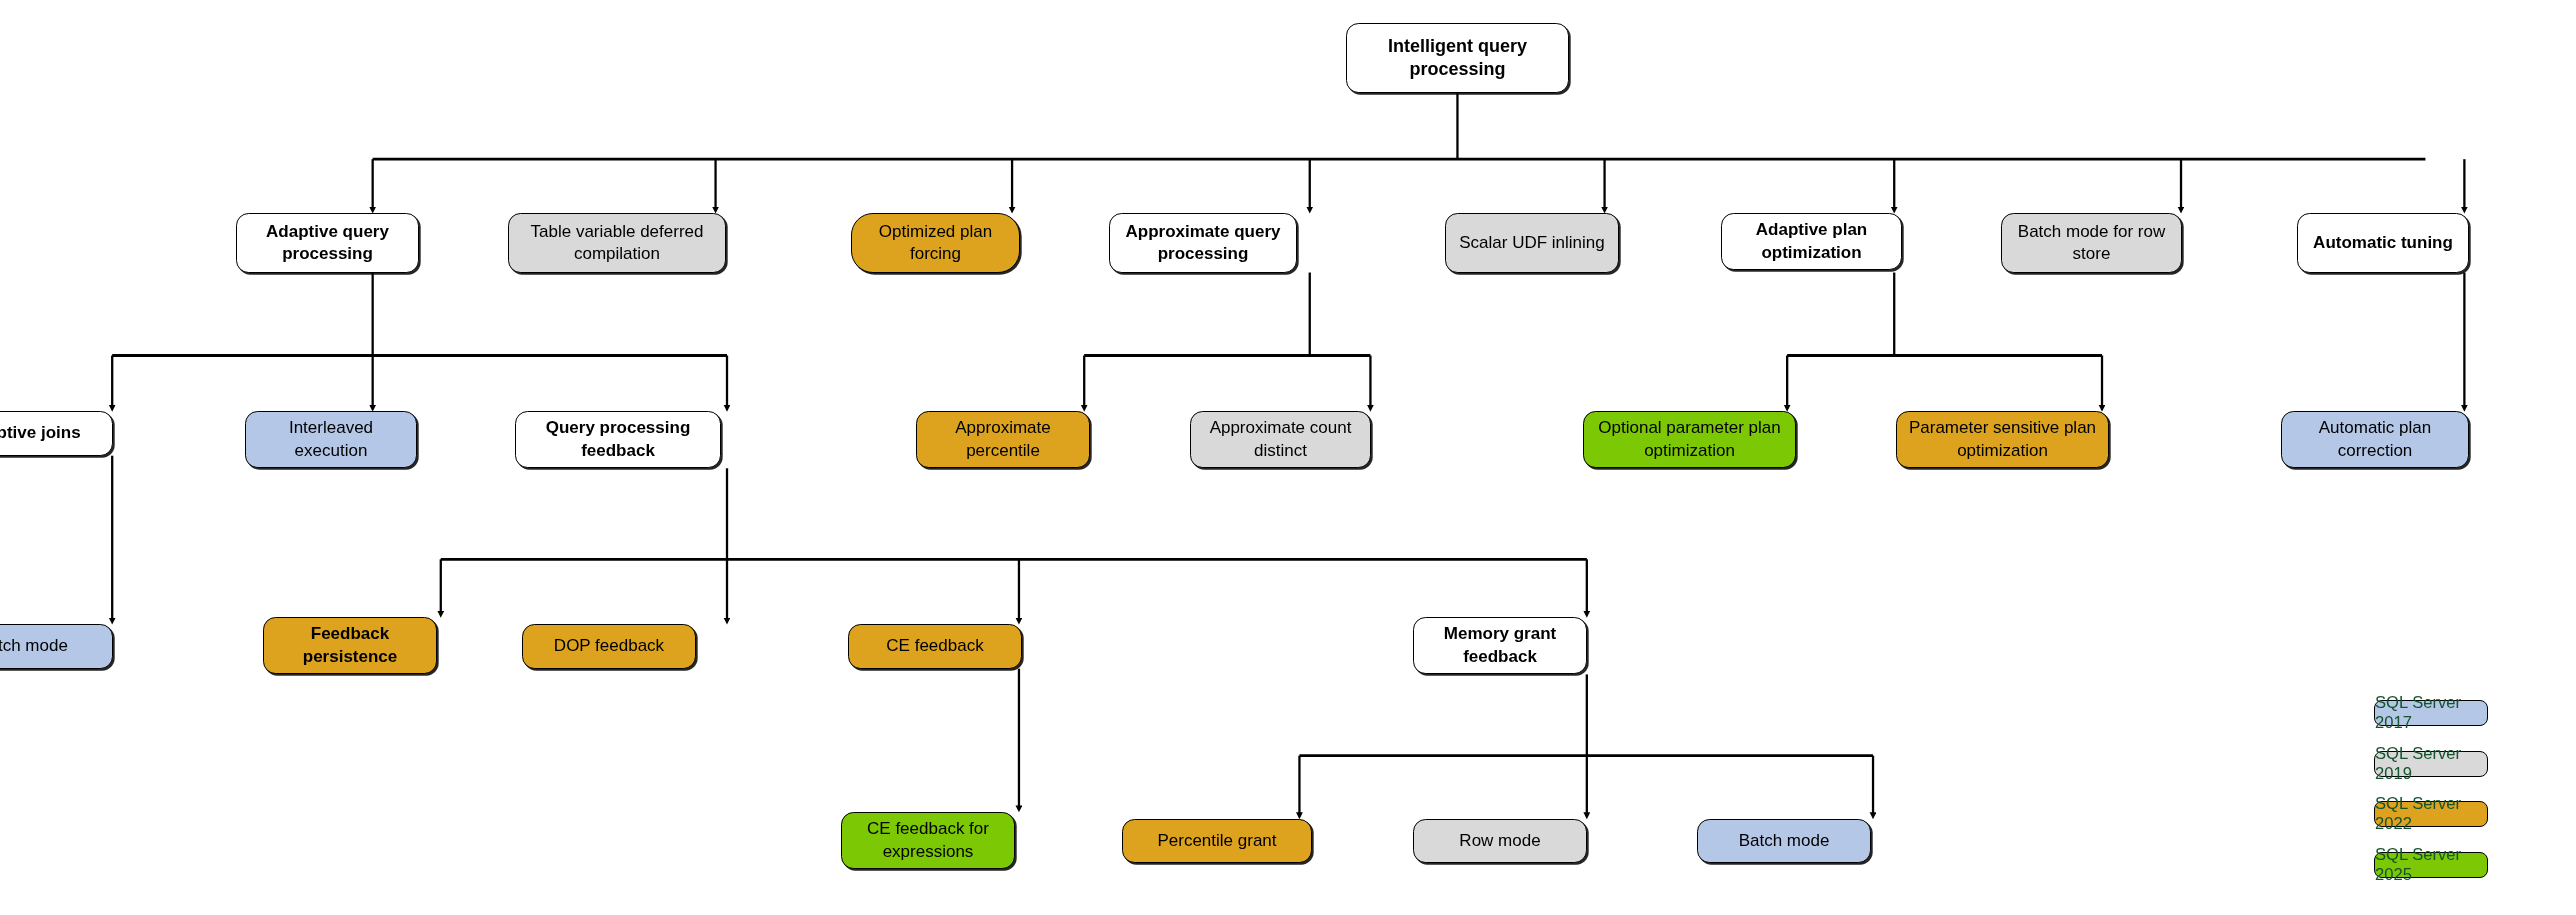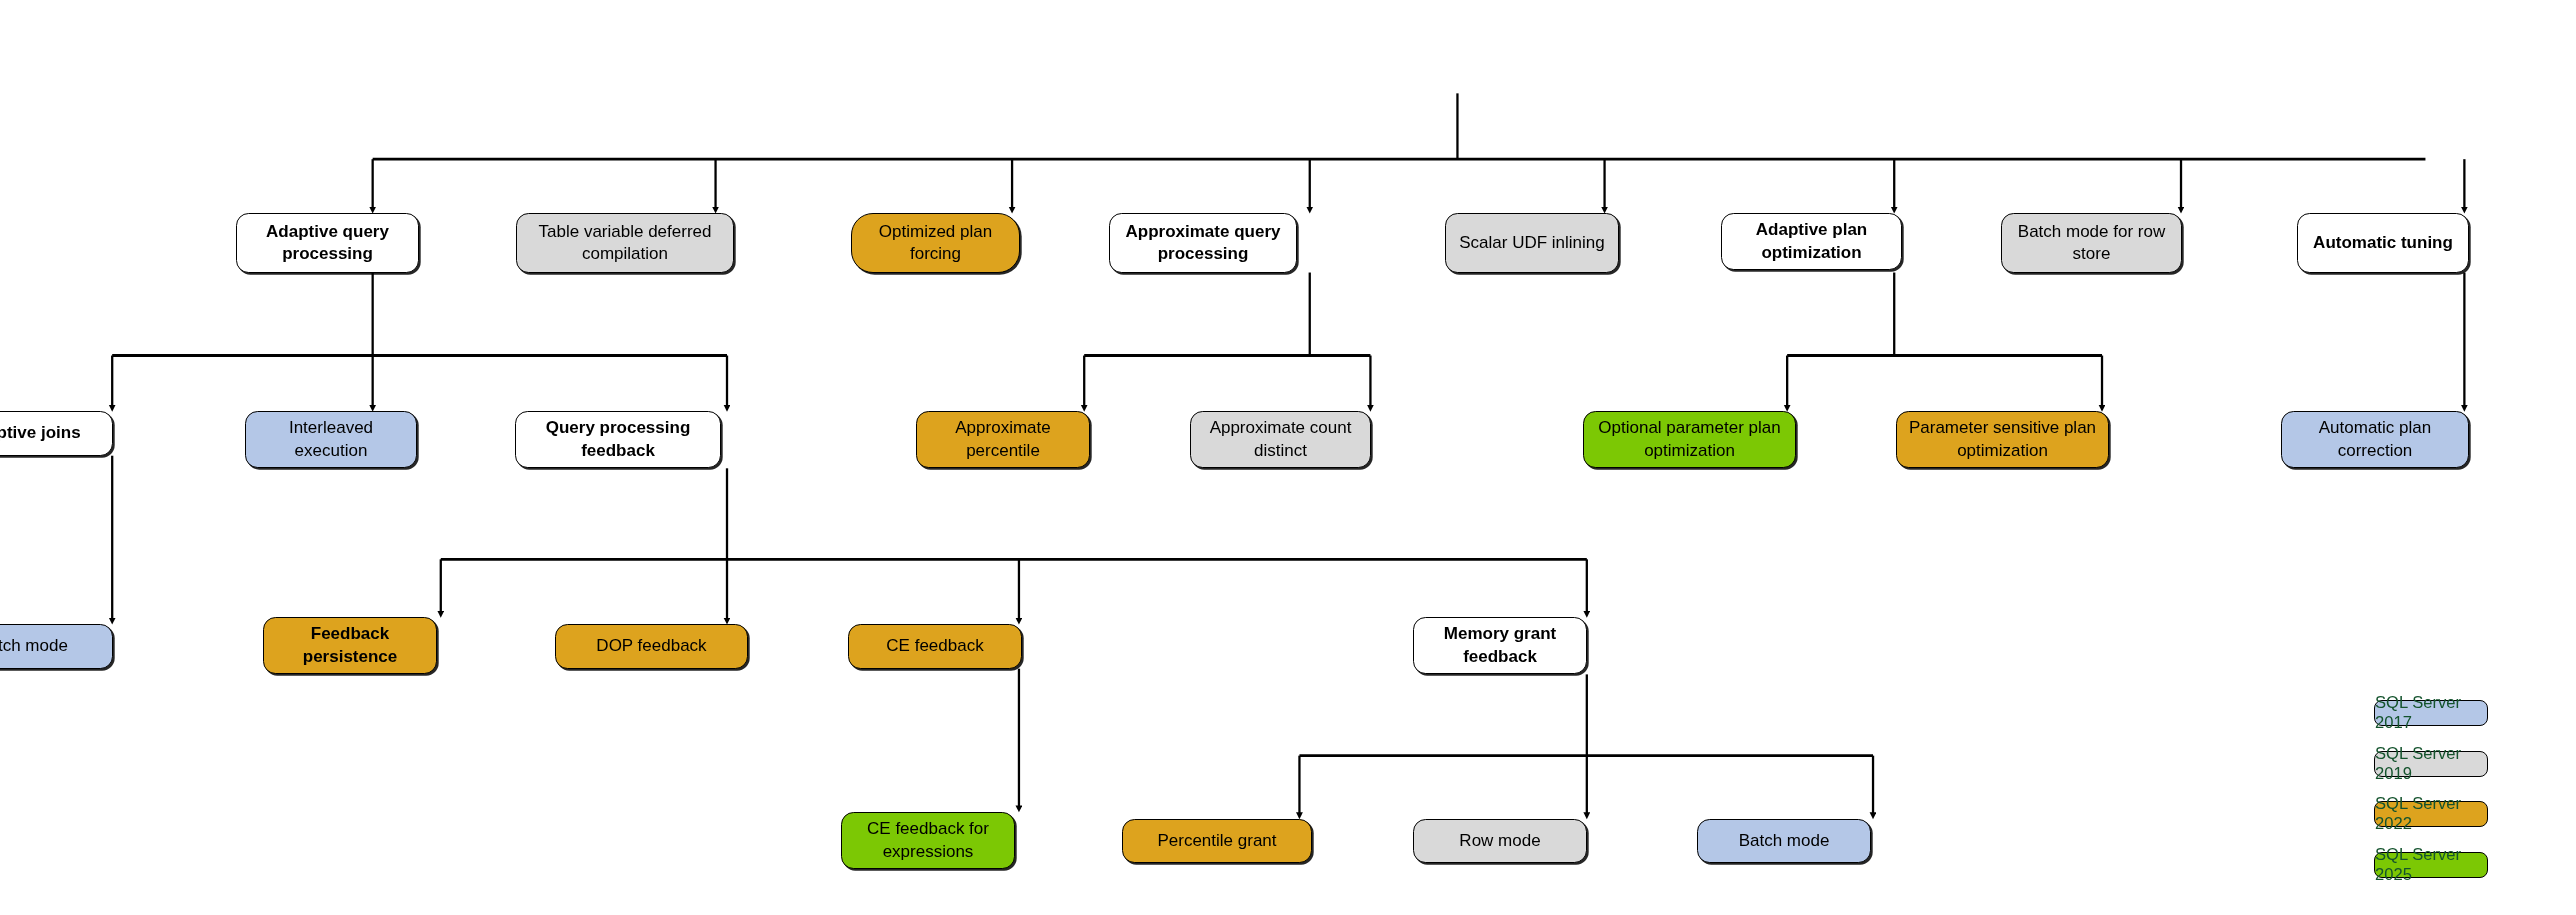--- a/index.html
+++ b/index.html
@@ -102,26 +102,29 @@
       <path d="M1780,1168 L1780,1412" marker-end="url(#ah)"></path>
 
       <path d="M2772,1178 L2772,1320"></path>
       <path d="M2270,1320 L3272,1320" stroke-width="5"></path>
       <path d="M2270,1320 L2270,1424" marker-end="url(#ah)"></path>
       <path d="M2772,1320 L2772,1424" marker-end="url(#ah)"></path>
       <path d="M3272,1320 L3272,1424" marker-end="url(#ah)"></path>
     </g>
   </svg>
 
+  <div class="node v2017w" id="root-node" style="left:1346px;top:23px;width:223px;height:70px;font-size:18px;">
+    <span>Intelligent query processing</span>
+  </div>
 
   <div id="node-layer">
       <div class="node v2017w" style="left: 236px; top: 213px; width: 183px; height: 60px;">
         <span>Adaptive query processing</span>
       </div>
-      <div class="node v2019" style="left: 508px; top: 213px; width: 218px; height: 60px; margin-left: 8px;">
+      <div class="node v2019" style="left: 508px; top: 213px; width: 218px; height: 60px;">
         <span>Table variable deferred compilation</span>
       </div>
       <div class="node v2022" style="left: 851px; top: 213px; width: 169px; height: 60px; border-radius: 22px;">
         <span>Optimized plan forcing</span>
       </div>
       <div class="node v2017w" style="left: 1109px; top: 213px; width: 188px; height: 60px;">
         <span>Approximate query processing</span>
       </div>
       <div class="node v2019" style="left: 1445px; top: 213px; width: 174px; height: 60px;">
         <span>Scalar UDF inlining</span>
@@ -158,21 +161,21 @@
       </div>
       <div class="node v2017b" style="left: 2281px; top: 411px; width: 188px; height: 57px;">
         <span>Automatic plan correction</span>
       </div>
       <div class="node v2017b" style="left: -68px; top: 624px; width: 181px; height: 45px;">
         <span>Batch mode</span>
       </div>
       <div class="node v2022" style="left: 263px; top: 617px; width: 174px; height: 57px; font-weight: bold;">
         <span>Feedback persistence</span>
       </div>
-      <div class="node v2022" style="left: 555px; top: 624px; width: 193px; height: 45px;">
+      <div class="node v2022" style="left: 522px; top: 624px; width: 174px; height: 45px;">
         <span>DOP feedback</span>
       </div>
       <div class="node v2022" style="left: 848px; top: 624px; width: 174px; height: 45px;">
         <span>CE feedback</span>
       </div>
       <div class="node v2017w" style="left: 1413px; top: 617px; width: 174px; height: 57px;">
         <span>Memory grant feedback</span>
       </div>
       <div class="node v2025" style="left: 841px; top: 812px; width: 174px; height: 57px;">
         <span>CE feedback for expressions</span>

